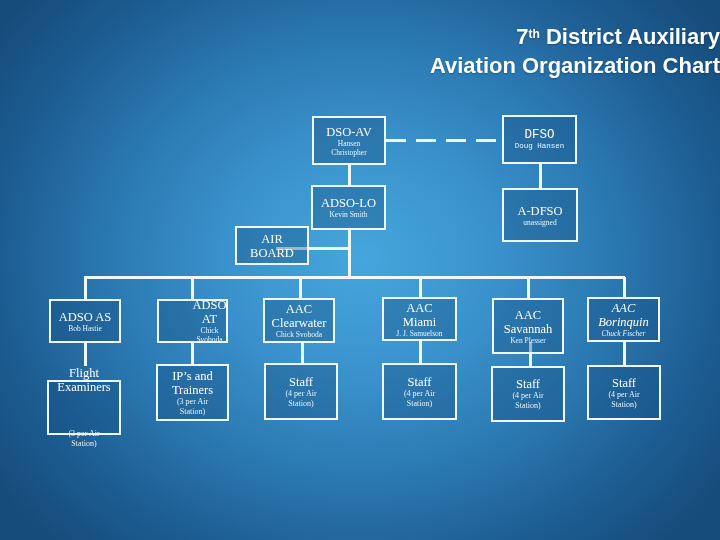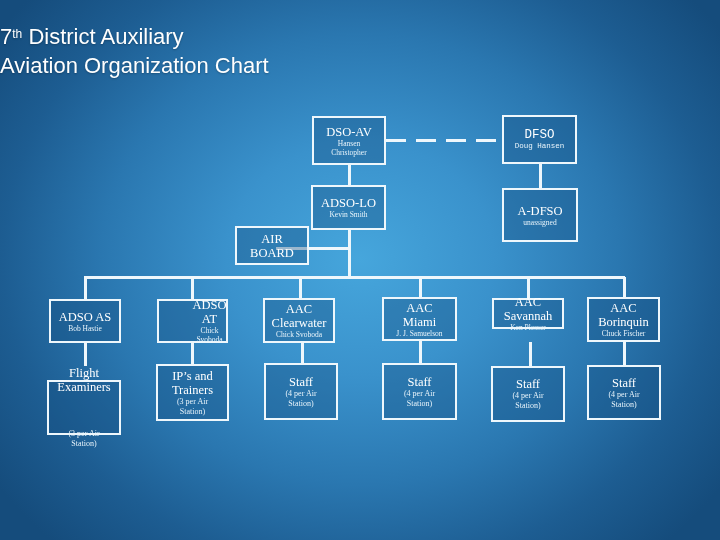--- a/index.html
+++ b/index.html
@@ -3,22 +3,22 @@
 <meta charset="utf-8">
 <style>
   html, body { margin: 0; padding: 0; }
   body {
     width: 720px; height: 540px; overflow: hidden; position: relative;
     background: radial-gradient(ellipse 62% 72% at 50% 48%, #46a6dc 0%, #3a92cc 30%, #2a77b0 58%, #1d5d92 80%, #154c7c 100%);
     font-family: "Liberation Serif", serif;
     color: #ffffff;
   }
   .title {
-    position: absolute; left: 0; top: 22px; width: 720px; text-align: left;
-    font-family: "Liberation Sans", sans-serif; font-weight: normal;
+    position: absolute; left: 0; top: 22px; width: 720px; text-align: right;
+    font-family: "Liberation Sans", sans-serif; font-weight: bold;
     font-size: 22px; line-height: 29px; color: #ffffff;
     text-shadow: 0 1px 2px rgba(0,0,0,0.25);
   }
   .title sup { font-size: 12px; vertical-align: top; position: relative; top: -2px; }
   .box {
     position: absolute; box-sizing: border-box;
     border: 2.5px solid #eef7fc;
     background: rgba(22, 80, 128, 0.38);
     display: flex; flex-direction: column; align-items: center; justify-content: center;
     text-align: center; padding: 0 2px;
@@ -87,25 +87,25 @@
   <div class="name">Chick Svoboda</div>
 </div>
 <div class="box" style="left:263px; top:298px; width:72px; height:45px;">
   <div class="role" style="width:64px;">AAC Clearwater</div>
   <div class="name">Chick Svoboda</div>
 </div>
 <div class="box" style="left:382px; top:297px; width:75px; height:44px;">
   <div class="role" style="width:40px;">AAC Miami</div>
   <div class="name">J. J. Samuelson</div>
 </div>
-<div class="box" style="left:492px; top:298px; width:72px; height:31px;">
+<div class="box" style="left:492px; top:298px; width:72px; height:56px;">
   <div class="role" style="width:60px;">AAC Savannah</div>
   <div class="name">Ken Plesser</div>
 </div>
-<div class="box" style="left:587px; top:297px; width:73px; height:45px;">
+<div class="box" style="left:587px; top:297px; width:73px; height:45px;font-style:italic;">
   <div class="role" style="width:60px;">AAC Borinquin</div>
   <div class="name">Chuck Fischer</div>
 </div>
 
 <div class="box" style="left:47px; top:380px; width:74px; height:55px;gap:35px;">
   <div class="role" style="width:64px;">Flight Examiners</div>
   <div class="sub" style="width:46px;">(3 per Air Station)</div>
 </div>
 <div class="box" style="left:156px; top:364px; width:73px; height:57px;">
   <div class="role" style="width:56px;">IP’s and Trainers</div>

